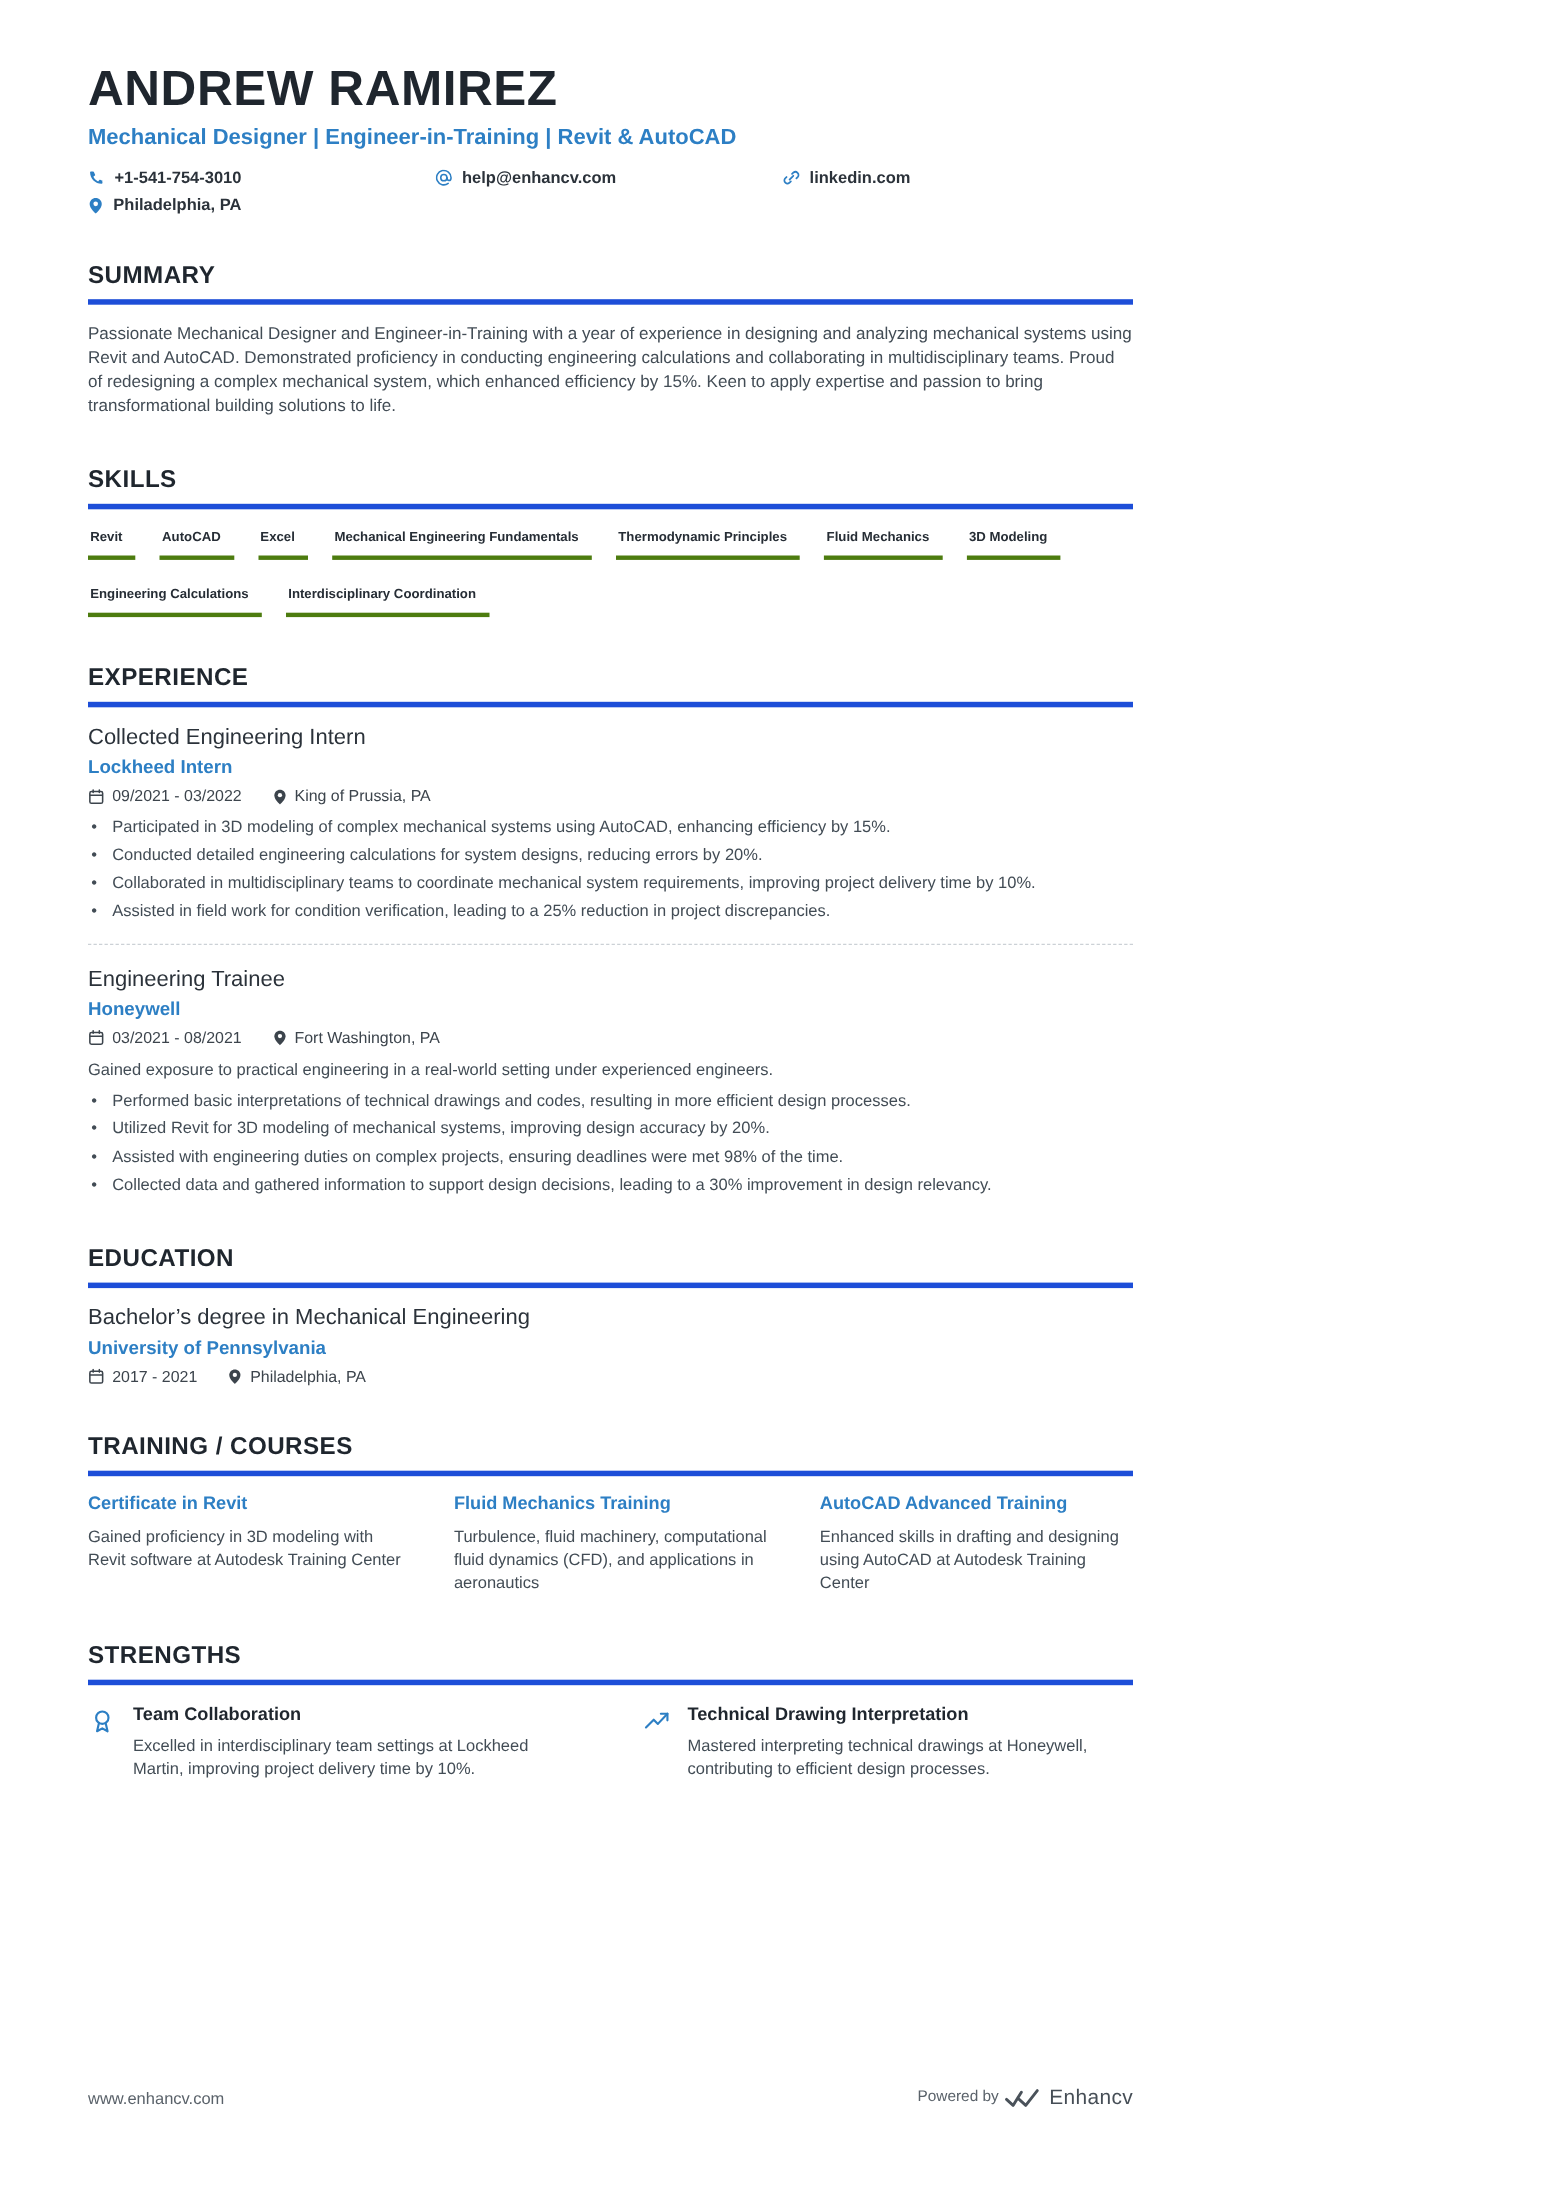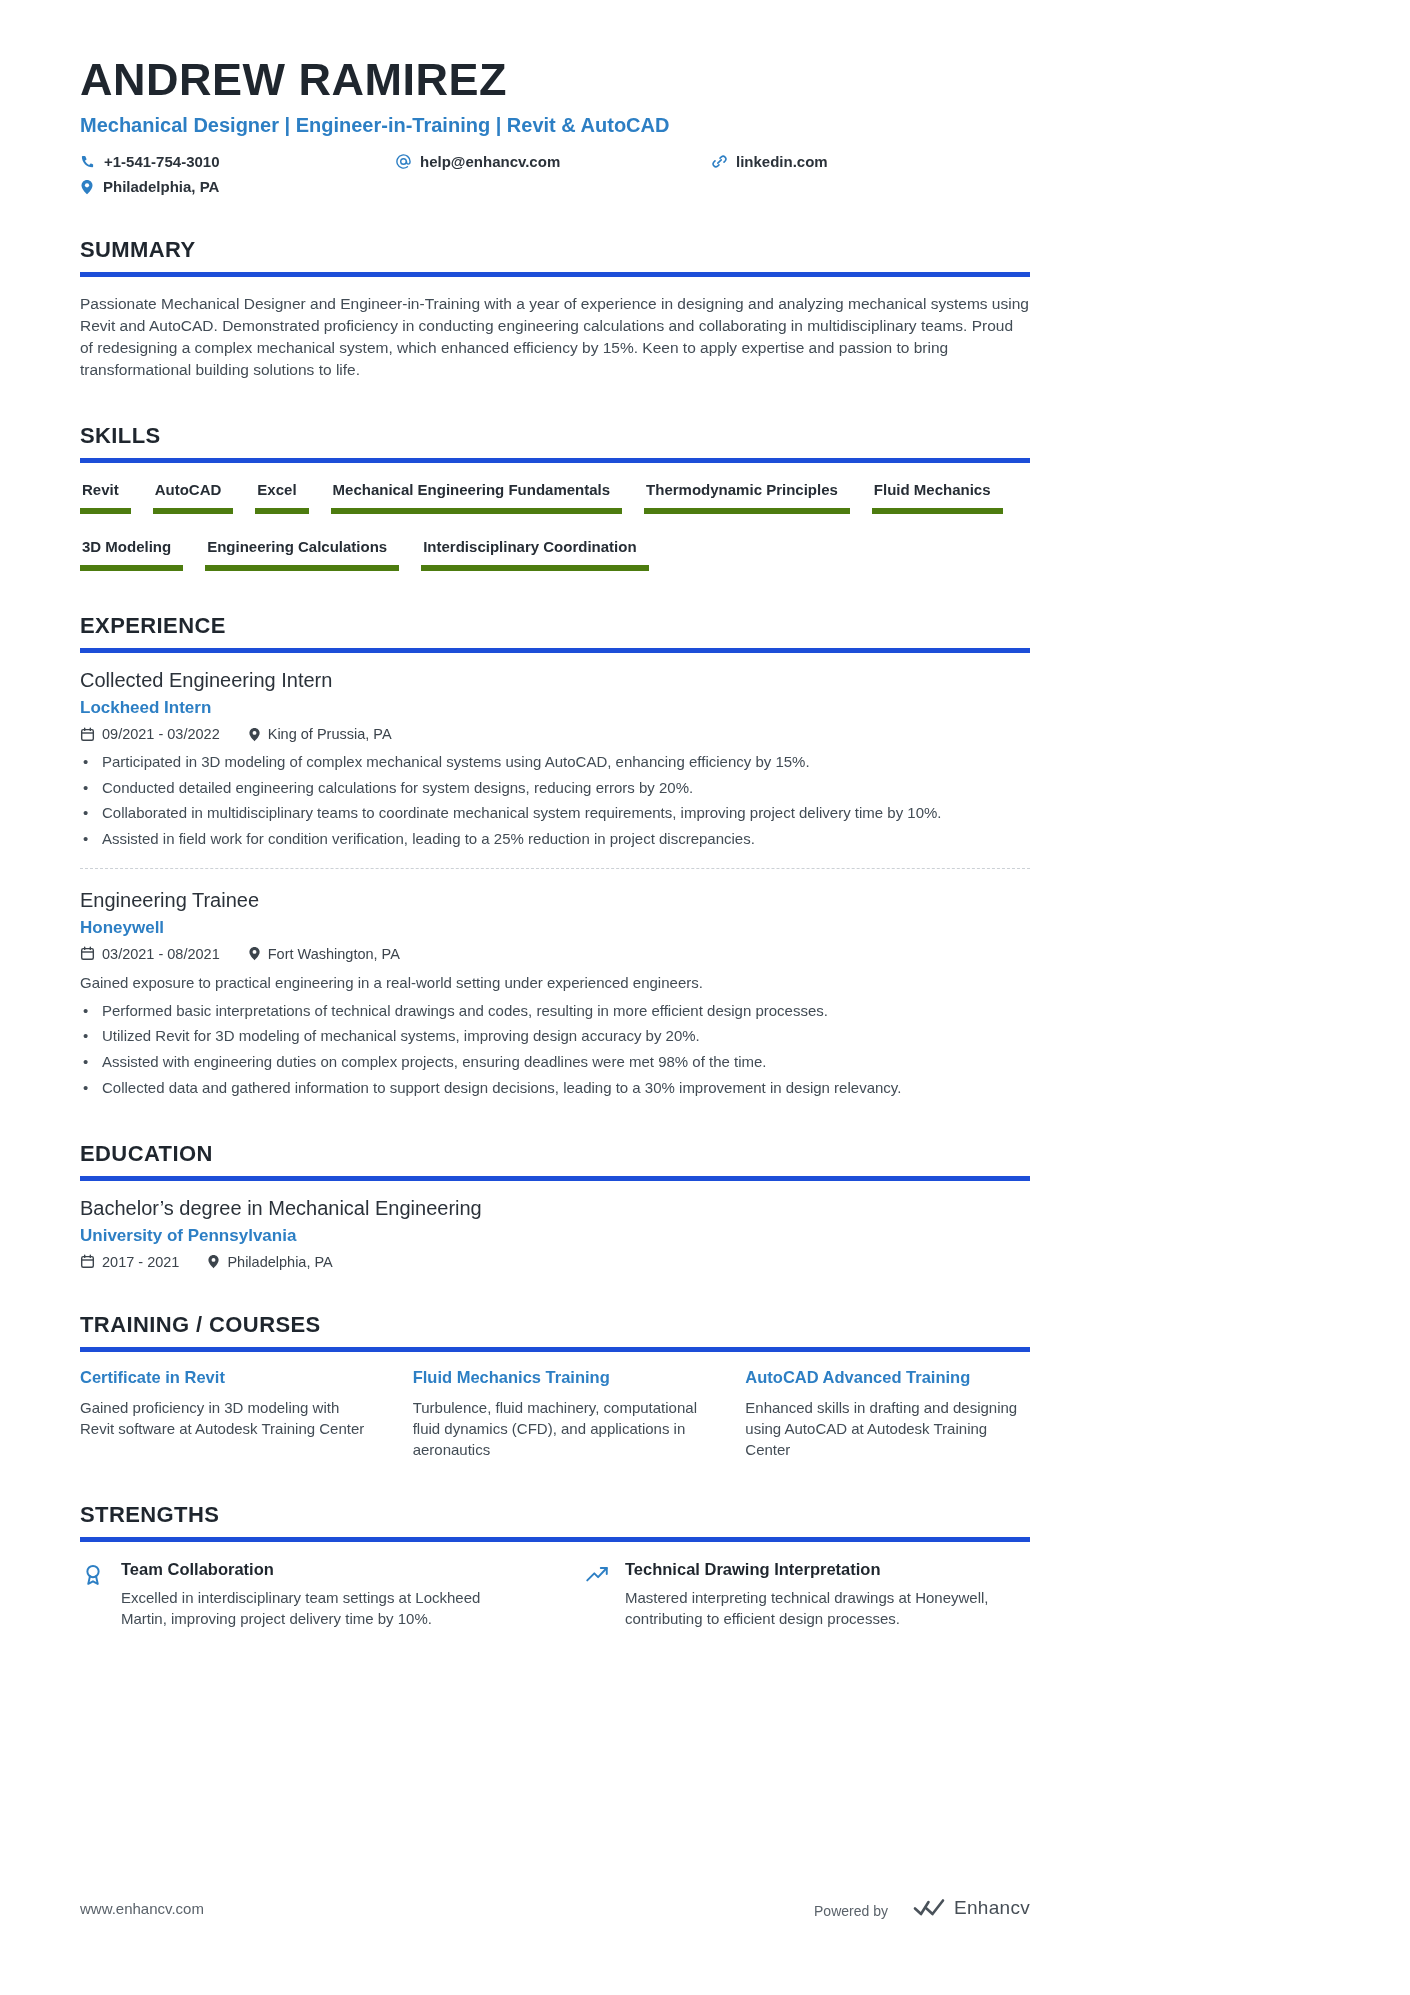--- a/index.html
+++ b/index.html
@@ -20,21 +20,21 @@
   .contact-item { display:flex; align-items:center; gap:9px; width:316px; font-size:15px; font-weight:700; color:#2b323a; }
   .cicon { display:inline-flex; color:var(--accent); flex:none; }
 
   
   .section { margin-top:42px; }
   .section-heading { margin:0 0 16px 0; font-size:22px; font-weight:700; color:#1f262e; letter-spacing:.4px; padding-bottom:9px; border-bottom:5px solid #1d4ed8; }
   .summary-text { margin:0; font-size:15.5px; line-height:1.42; color:#424c55; }
 
   
   .skills { display:flex; flex-wrap:wrap; column-gap:22px; row-gap:24px; margin-top:18px; }
-  .skill { font-size:15px; font-weight:700; color:#262d35; padding:0 12px 10px 2px; border-bottom:6px solid #4d7c0f; white-space:nowrap; }
+  .skill { font-size:12px; font-weight:700; color:#262d35; padding:0 12px 10px 2px; border-bottom:4px solid #4d7c0f; white-space:nowrap; }
 
   
   .job-title { margin:0 0 6px 0; font-size:20px; font-weight:400; color:#2b323a; }
   .company { margin:0 0 8px 0; font-size:17px; font-weight:700; color:var(--accent); }
   .meta { display:flex; gap:28px; align-items:center; margin-bottom:10px; font-size:14.5px; color:#3c444c; }
   .meta-item { display:flex; align-items:center; gap:7px; }
   .micon { display:inline-flex; color:#3c444c; flex:none; }
   .job-intro { margin:0 0 8px 0; font-size:15px; line-height:1.4; }
   .bullets { margin:0; padding:0; list-style:none; }
   .bullets li { position:relative; padding-left:22px; margin-bottom:5px; font-size:15px; line-height:1.38; }
@@ -49,21 +49,21 @@
   
   .strengths { display:grid; grid-template-columns:1fr 1fr; column-gap:58px; margin-top:18px; }
   .strength { display:flex; gap:15px; }
   .sicon { display:inline-flex; color:var(--accent); flex:none; padding-top:2px; }
   .strength-title { margin:0 0 8px 0; font-size:16.5px; font-weight:700; color:#1f262e; }
   .strength-desc { margin:0; font-size:15px; line-height:1.4; }
 
   
   .footer { position:absolute; left:80px; bottom:76px; width:950px; display:flex; justify-content:space-between; align-items:center; }
   .footer-site { font-size:15px; color:#5a626a; }
-  .powered { display:flex; align-items:flex-end; gap:24px; }
+  .powered { display:flex; align-items:flex-start; gap:4px; }
   .powered-label { font-size:14px; color:#5a626a; }
   .brand { display:flex; align-items:center; gap:8px; }
   .brand-name { font-size:19px; color:#464e56; letter-spacing:.3px; }
 </style>
 </head>
 <body>
 
 <div class="page">
   <div class="content">
 

